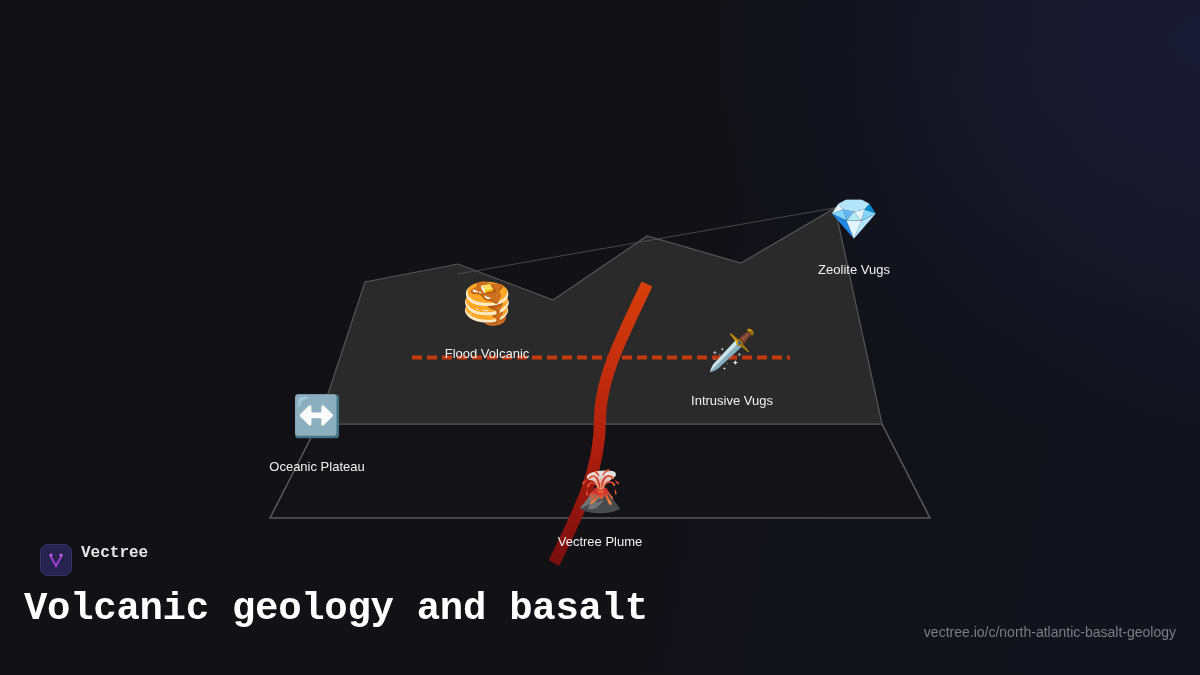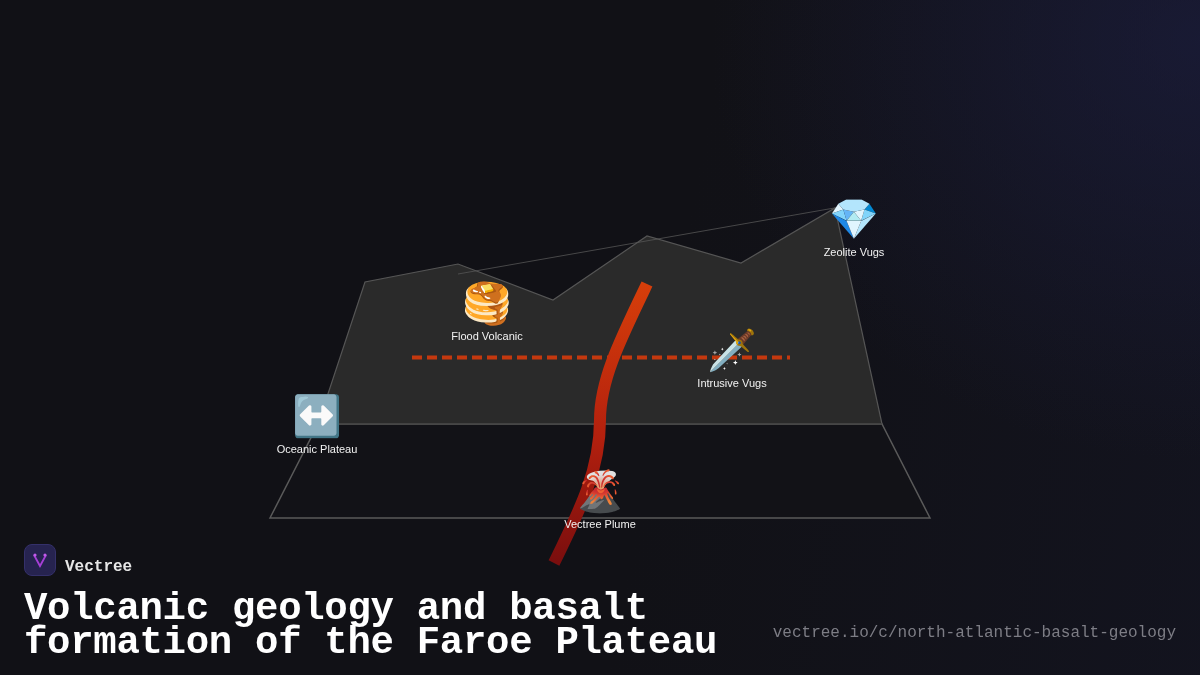--- a/index.html
+++ b/index.html
@@ -10,39 +10,39 @@
     }
     .bg-glow {
       position: absolute; inset: 0;
       background:
         radial-gradient(ellipse 700px 600px at 1200px 40px, rgba(30,32,70,0.55), rgba(17,17,22,0) 70%),
         linear-gradient(100deg, rgba(17,17,22,0) 55%, rgba(22,24,46,0.35) 100%);
     }
     svg.diagram { position: absolute; left: 0; top: 0; }
     .node { position: absolute; transform: translateX(-50%); text-align: center; }
     .node .emoji { display: block; font-size: 40px; line-height: 46px; }
-    .node .label { display: block; color: #f2f2f2; font-size: 11px; margin-top: 4px; white-space: nowrap; }
-    .brand { position: absolute; left: 24px; top: 544px; display: flex; align-items: flex-end; }
+    .node .label { display: block; color: #f2f2f2; font-size: 13px; margin-top: 20px; white-space: nowrap; }
+    .brand { position: absolute; left: 40px; top: 544px; display: flex; align-items: flex-start; text-decoration: underline; }
     .logo {
       width: 32px; height: 32px; border-radius: 8px; background: #26234f;
       border: 1px solid #34306a; display: flex; align-items: center; justify-content: center;
       box-sizing: border-box;
     }
     .brand-name {
       margin-left: 9px; color: #e6e6e6; font-family: "Liberation Mono", monospace;
       font-weight: bold; font-size: 16px;
     }
     .title {
       position: absolute; left: 24px; top: 592px; margin: 0;
       color: #ffffff; font-family: "Liberation Mono", monospace; font-weight: bold;
       font-size: 39px; line-height: 34px; letter-spacing: -0.3px;
     }
     .url {
       position: absolute; right: 24px; top: 624px;
-      color: #7d7d85; font-family: Liberation Mono, monospace; font-size: 16px;
+      color: #7d7d85; font-family: Liberation Sans, sans-serif; font-size: 14px;
     }
   </style>
 </head>
 <body>
 
 <div class="bg-glow"></div>
 
 <svg class="diagram" width="1200" height="675" viewBox="0 0 1200 675">
   <defs>
     <linearGradient id="plumeGrad" x1="0" y1="0" x2="0" y2="1">
@@ -91,16 +91,15 @@
       <path d="M3,4 L9,15 L15,4" stroke="#a63fd6" stroke-width="1.8" fill="none"></path>
       <circle cx="4" cy="4" r="1.6" fill="#c05ce8"></circle>
       <circle cx="14" cy="4" r="1.6" fill="#c05ce8"></circle>
     </svg>
   </div>
   <span class="brand-name">Vectree</span>
 </div>
 
 <h1 class="title">
   <span>Volcanic geology and basalt</span><br>
-  <span>formation of the Faroe Plateau</span>
 </h1>
 
 <div class="url">vectree.io/c/north-atlantic-basalt-geology</div>
 
 </body></html>

